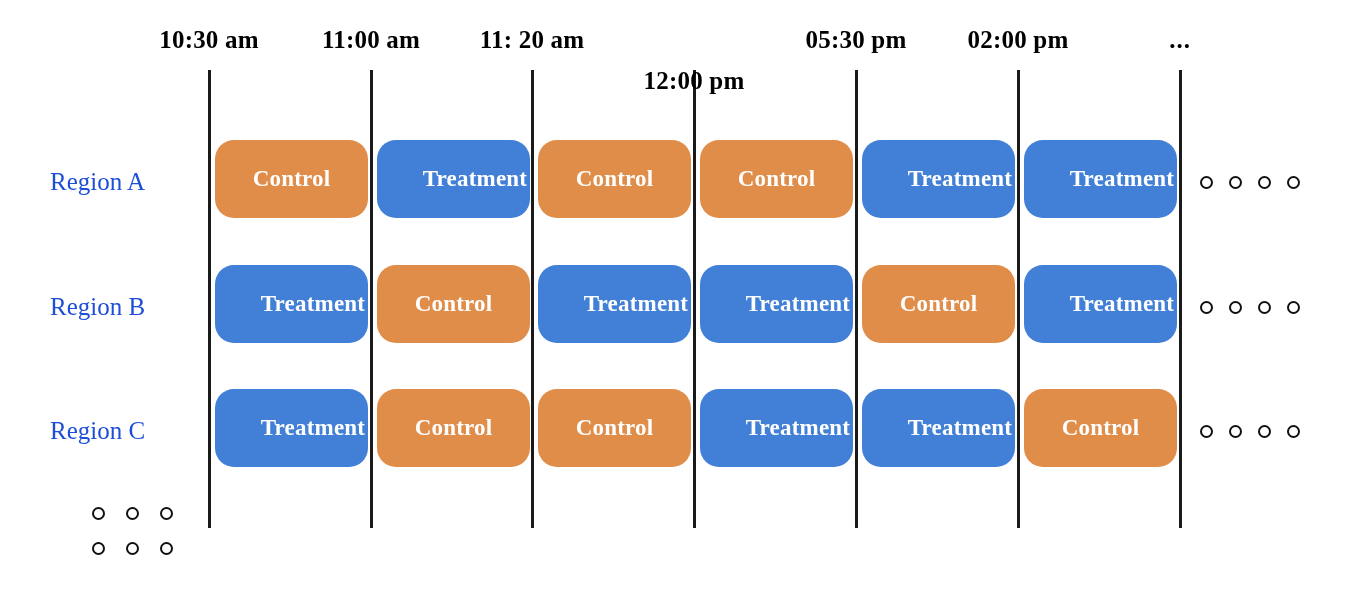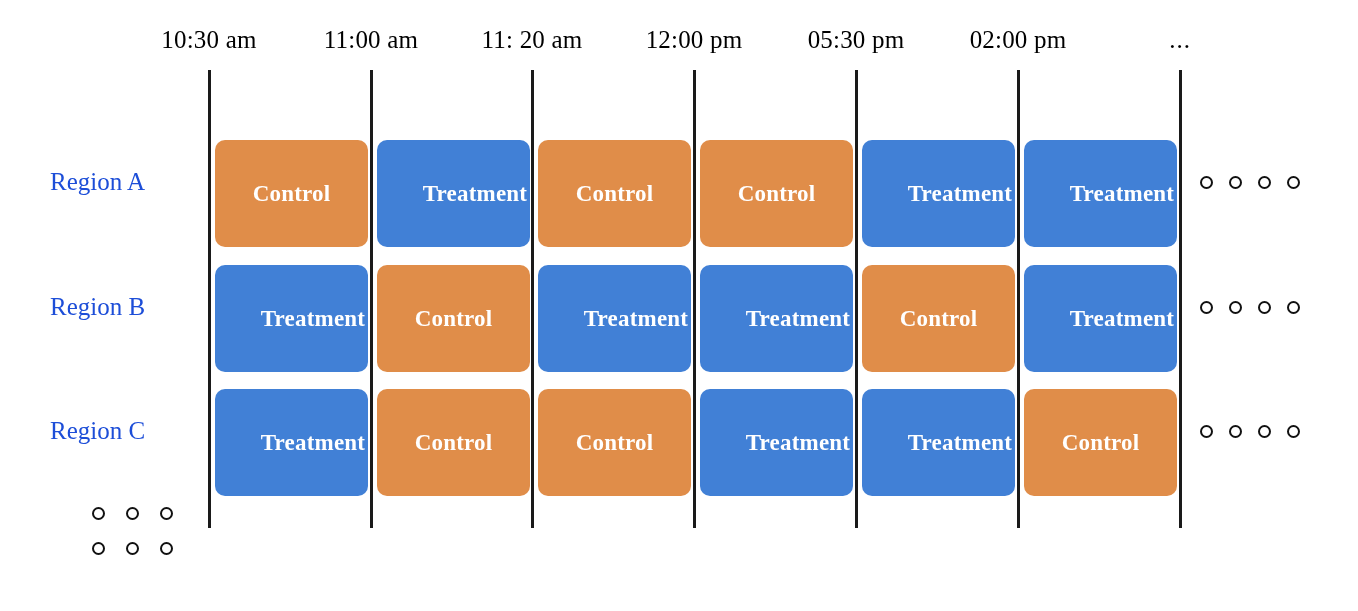--- a/index.html
+++ b/index.html
@@ -28,21 +28,21 @@
     height: 458px;
     background: #1a1a1a;
   }
 
   
   .time-label {
     position: absolute;
     top: 26px;
     transform: translateX(-50%);
     font-size: 25px;
-    font-weight: 400;
+    font-weight: 700;
     color: #000000;
     white-space: nowrap;
     letter-spacing: 0.2px;
   }
   .time-label.ellipsis {
     font-size: 25px;
     letter-spacing: 1px;
   }
 
   
@@ -52,22 +52,22 @@
     width: 150px;
     font-size: 25px;
     color: #1d4ed8;
     white-space: nowrap;
     text-align: left;
   }
 
   
   .cell {
     position: absolute;
-    height: 107px;
-    border-radius: 10px;
+    height: 78px;
+    border-radius: 19px;
     display: flex;
     align-items: center;
     justify-content: center;
     color: #ffffff;
     font-size: 23px;
     font-weight: 700;
     letter-spacing: 0.2px;
     box-sizing: border-box;
   }
   .cell.control   { background: #e08d49; }
@@ -102,21 +102,21 @@
       <div class="vline" style="left: 531px;"></div>
       <div class="vline" style="left: 693px;"></div>
       <div class="vline" style="left: 855px;"></div>
       <div class="vline" style="left: 1017px;"></div>
       <div class="vline" style="left: 1179px;"></div>
     </div>
   <div id="axis-layer">
       <div class="time-label" style="left: 209px;">10:30 am</div>
       <div class="time-label" style="left: 371px;">11:00 am</div>
       <div class="time-label" style="left: 532px;">11: 20 am</div>
-      <div class="time-label" style="left: 694px;">12:00 pm</div>
+      <div class="time-label" style="left: 694px; margin-top: 41px;">12:00 pm</div>
       <div class="time-label" style="left: 856px;">05:30 pm</div>
       <div class="time-label" style="left: 1018px;">02:00 pm</div>
       <div class="time-label ellipsis" style="left: 1180px;">...</div>
     </div>
   <div id="rows-layer">
       <div class="row-label" style="top: 168px;">Region A</div>
       <div class="cell control" style="left: 215px; top: 140px; width: 153px;">Control</div>
       <div class="cell treatment" style="left: 377px; top: 140px; width: 153px;">Treatment</div>
       <div class="cell control" style="left: 538px; top: 140px; width: 153px;">Control</div>
       <div class="cell control" style="left: 700px; top: 140px; width: 153px;">Control</div>

